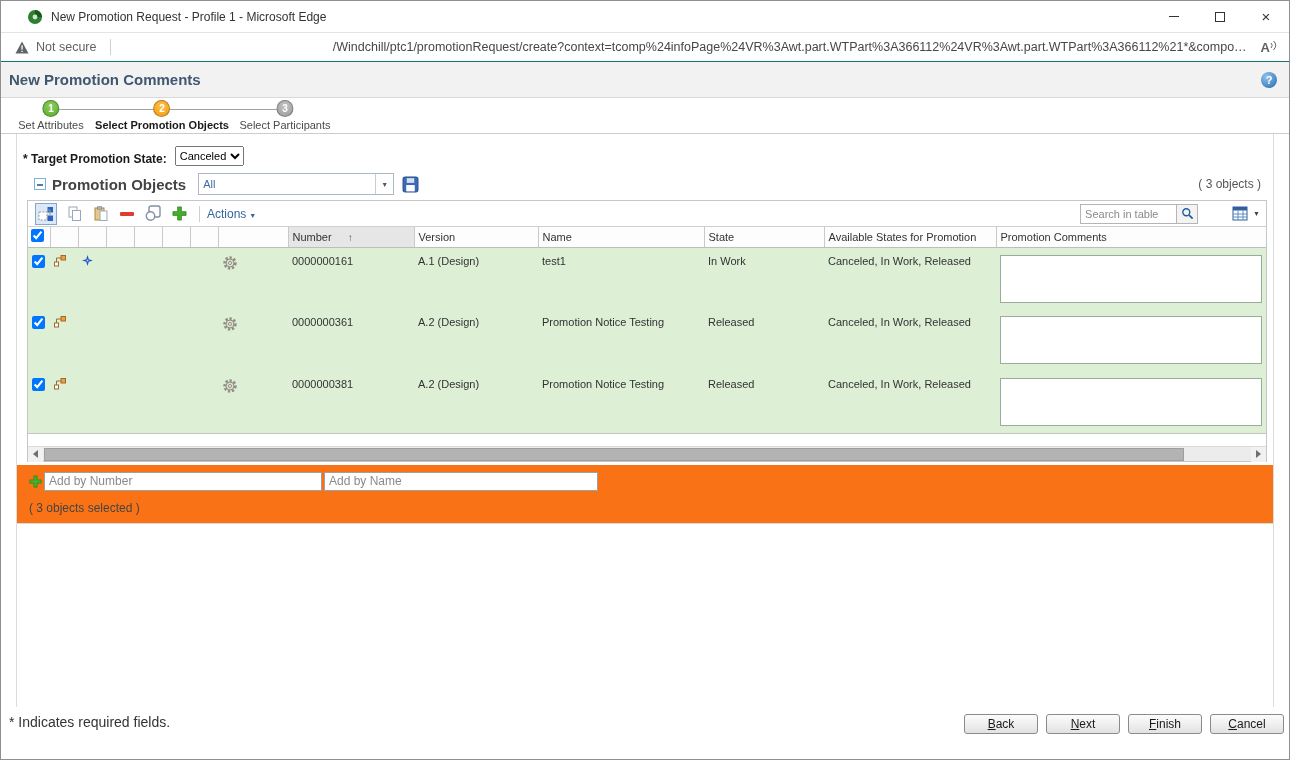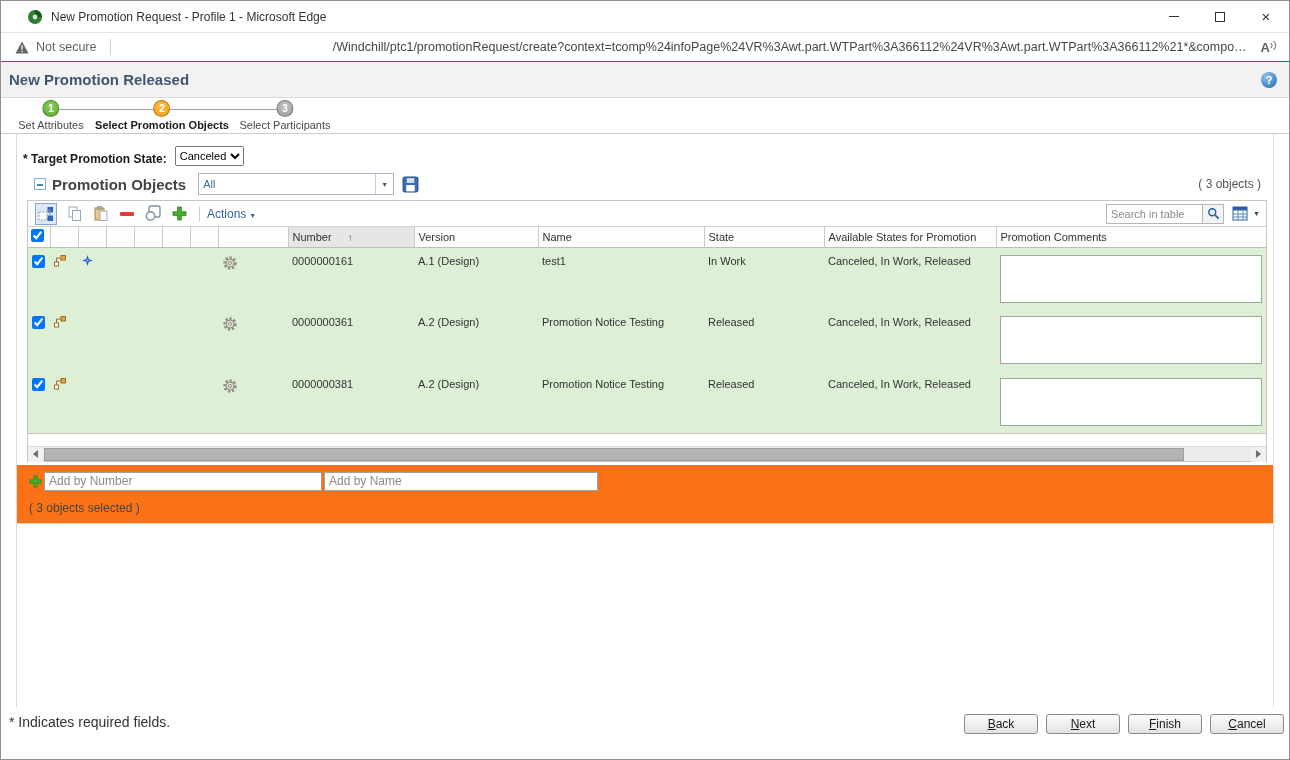--- a/index.html
+++ b/index.html
@@ -60,21 +60,21 @@
   .objects-count { margin-left:auto; font-size:12px; color:#555; white-space:nowrap; }
 
   
   .table-box { margin:2px 0 0 10px; width:1240px; border:1px solid #c6c6c6; background:#fff; }
   .tbl-toolbar { height:26px; display:flex; align-items:center; padding:0 6px; border-bottom:1px solid #d0d0d0; }
   .tb-icon { margin:0 5px; display:flex; align-items:center; cursor:pointer; }
   .tb-icon.selected { border:1px solid #88a6c8; background:#dce8f6; padding:2px; margin-left:1px; }
   .tb-sep { width:1px; height:16px; background:#cfcfcf; margin:0 7px; }
   .actions-menu { font-size:12px; color:#33679b; cursor:pointer; white-space:nowrap; }
   .actions-menu .caret { font-size:7px; color:#33679b; margin-left:3px; }
-  .tb-right { margin-left:auto; display:flex; align-items:center; }
+  .tb-right { margin-left:auto; display:flex; align-items:center;gap:26px; }
   .search-wrap { display:flex; }
   .search-input { width:96px; height:20px; border:1px solid #b5b5b5; border-right:none; font-size:11px; padding:0 4px; color:#333; font-family:"Liberation Sans",sans-serif; }
   .search-input::placeholder { color:#8a8a8a; }
   .search-btn { width:22px; height:20px; border:1px solid #b5b5b5; background:#f3f3f3; display:flex; align-items:center; justify-content:center; cursor:pointer; }
   .grid-menu { display:flex; align-items:center; margin-left:8px; cursor:pointer; }
   .grid-menu .caret { font-size:7px; color:#444; margin-left:5px; }
 
   table.objects { border-collapse:collapse; table-layout:fixed; width:1238px; }
   table.objects th { height:20px; border-right:1px solid #c9c9c9; border-bottom:1px solid #bdbdbd; border-top:none;
       background:#fdfdfd; font-size:11px; font-weight:normal; color:#333; text-align:left; padding:0 4px; white-space:nowrap; overflow:hidden; }
@@ -157,21 +157,21 @@
     <span class="read-aloud">
       <span>A</span>
       <svg width="7" height="11" viewBox="0 0 7 11">
         <path d="M1 3 q2.5 2.5 0 5" stroke="#5f6368" fill="none" stroke-width="1"></path>
         <path d="M3.5 1 q4.5 4 0 9" stroke="#5f6368" fill="none" stroke-width="1"></path>
       </svg>
     </span>
   </div>
 
   <div class="page-header">
-    <span class="page-title">New Promotion Released</span>
+    <span class="page-title">New Promotion Comments</span>
     <span class="help-icon">?</span>
   </div>
 
   <div class="steps">
     <div class="connector"></div>
     <div class="step complete" style="left:50px">
       <div class="step-circle">1</div>
       <div class="step-label">Set Attributes</div>
     </div>
     <div class="step current" style="left:161px">

